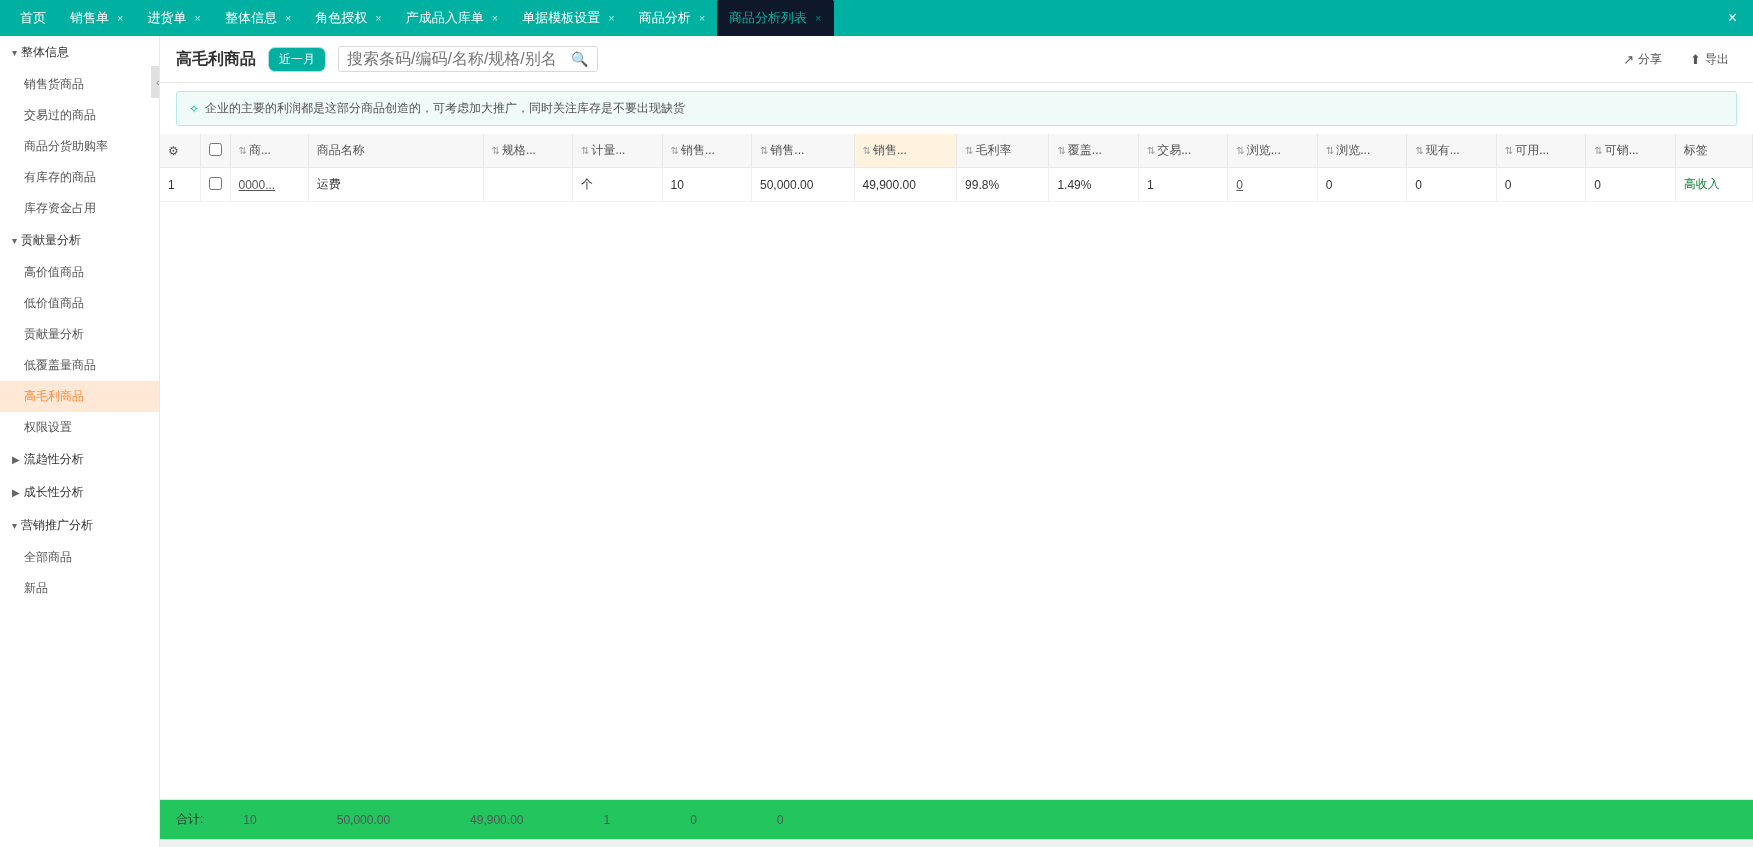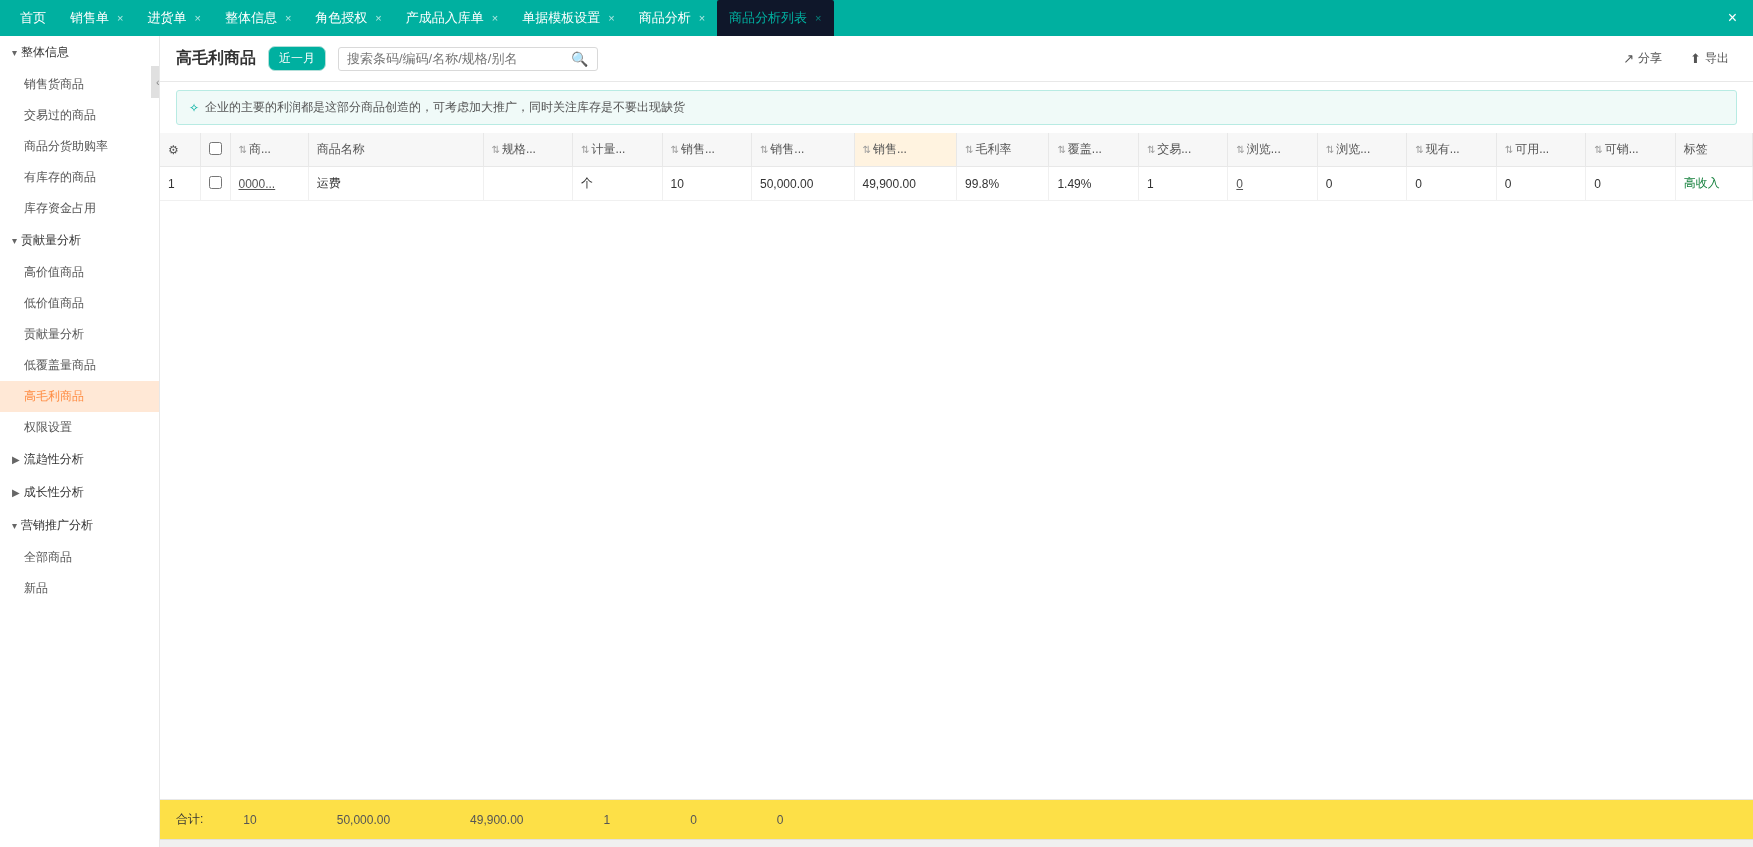--- a/index.html
+++ b/index.html
@@ -115,21 +115,21 @@
       border: 1px solid #d9d9d9;
       border-radius: 3px;
       padding: 3px 8px;
       gap: 6px;
       flex: 1;
       max-width: 260px;
     }
     .search-box input {
       border: none;
       outline: none;
-      font-size: 13px;
+      font-size: 16px;
       color: #15803d;
       width: 100%;
     }
     .header-actions {
       display: flex;
       align-items: center;
       gap: 12px;
       margin-left: auto;
     }
     .action-btn {
@@ -192,21 +192,21 @@
     td.underline { text-decoration: underline; color: #555; cursor: pointer; }
     .tag-high {
       color: #15803d;
       font-weight: 500;
     }
 
     
     .footer-bar {
       height: 40px;
       border-top: 1px solid #e8e8e8;
-      background: #fde047;
+      background: #22c55e;
       display: flex;
       align-items: center;
       padding: 0 16px;
       font-size: 12px;
       color: #555;
       gap: 40px;
       flex-shrink: 0;
     }
     .footer-label { color: #333; font-weight: 500; }
     .footer-values {

